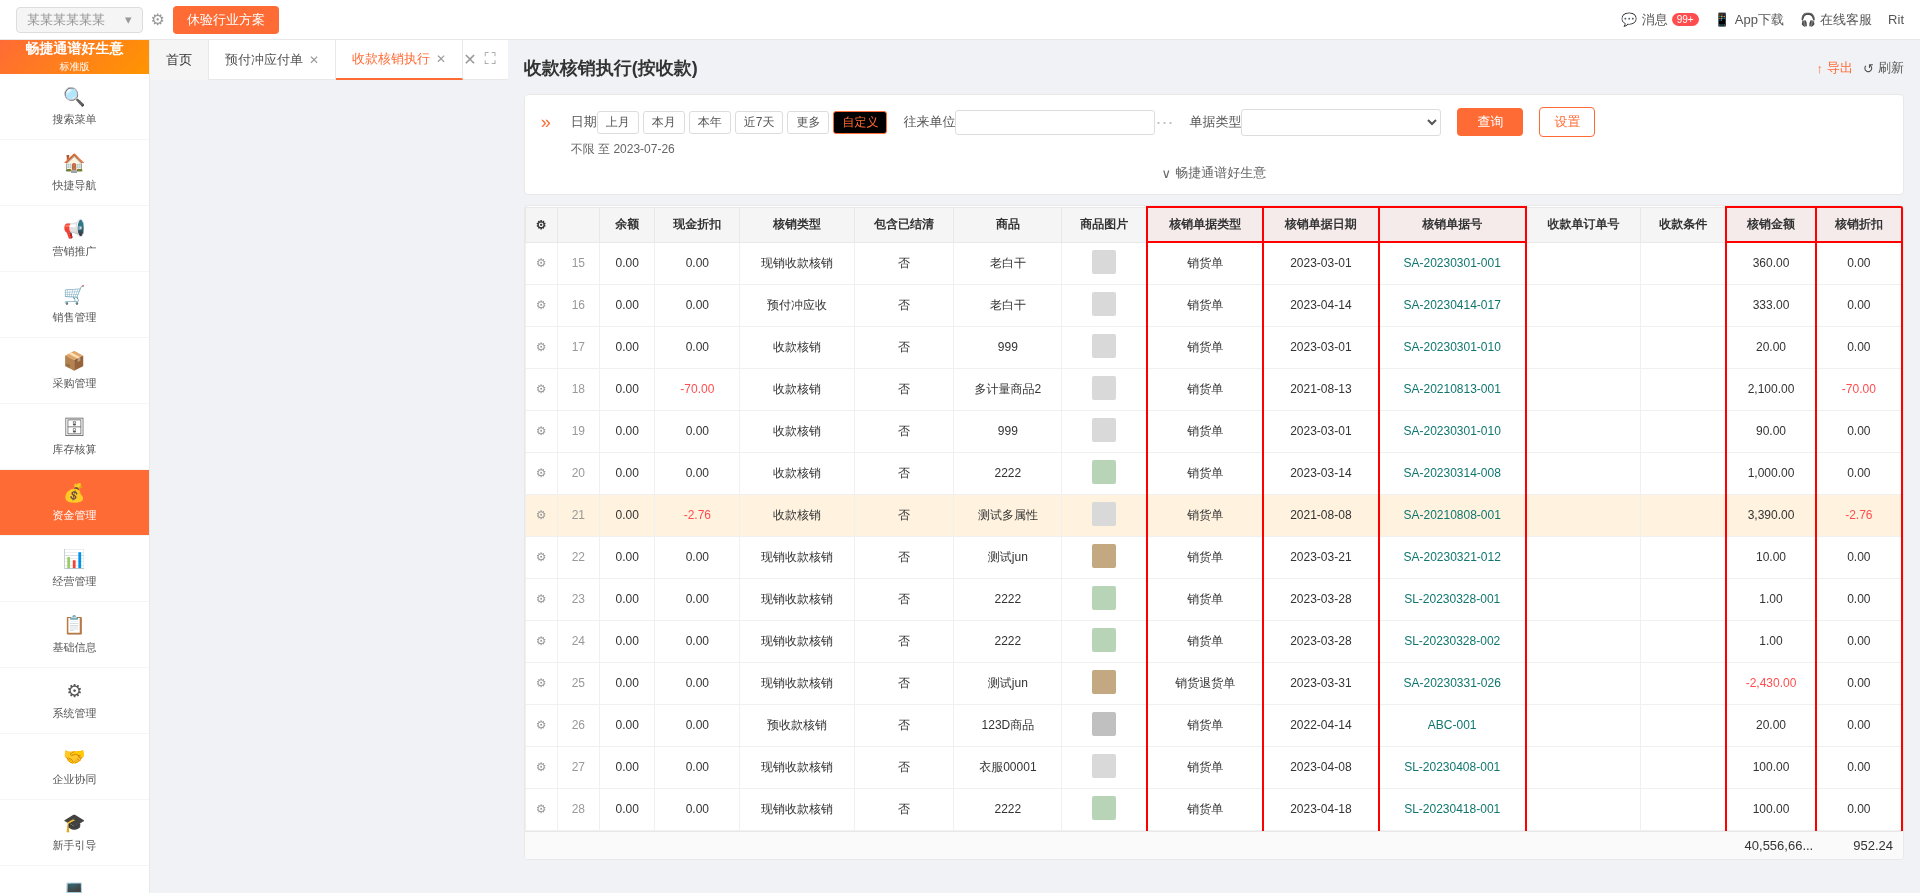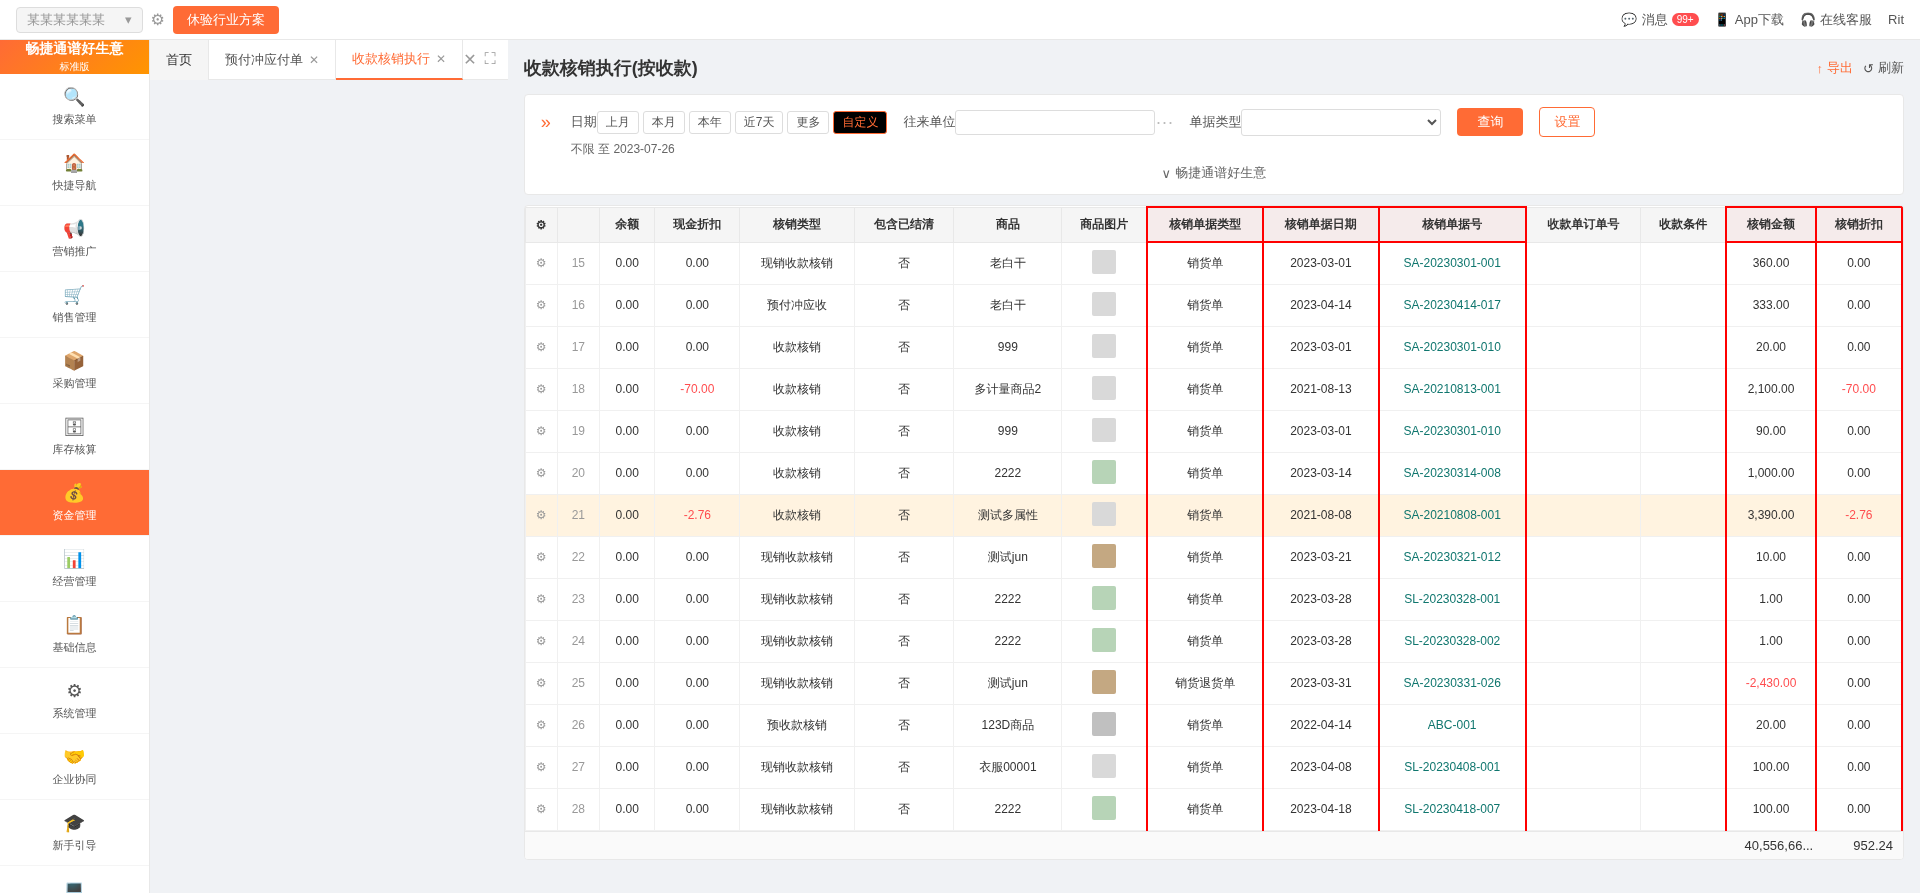--- a/index.html
+++ b/index.html
@@ -548,21 +548,21 @@
       <td class="settings-cell">⚙</td>
                   <td style="color:#999">28</td>
       <td>0.00</td>
       <td class="">0.00</td>
       <td>现销收款核销</td>
       <td>否</td>
       <td>2222</td>
       <td><div style="width:24px;height:24px;background:#b7d4b7;border-radius:2px;display:inline-block;"></div></td>
       <td style="border-left:2px solid red; border-right:2px solid red;">销货单</td>
       <td>2023-04-18</td>
-      <td class="link" style="border-left:2px solid red; border-right:2px solid red;">SL-20230418-007</td>
+      <td class="link" style="border-left:2px solid red; border-right:2px solid red;">SL-20230418-001</td>
       <td></td>
       <td></td>
       <td class="" style="border-left:2px solid red; border-right:2px solid red;">100.00</td>
       <td class="" style="border-left:2px solid red; border-right:2px solid red;">0.00</td>
     </tr>
               </tbody>
           </table>
         </div>
         <div class="table-footer">
           <span>

